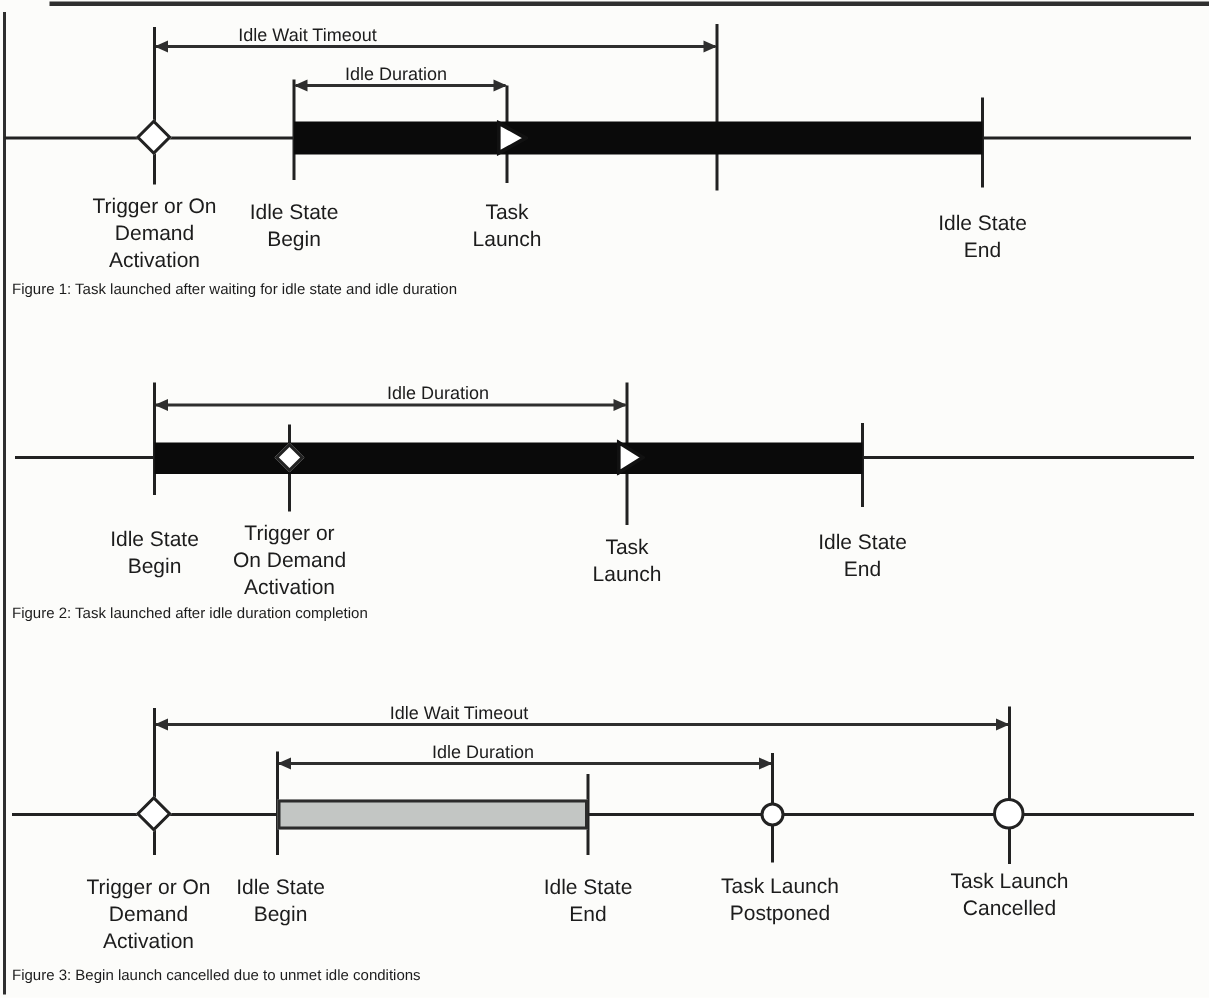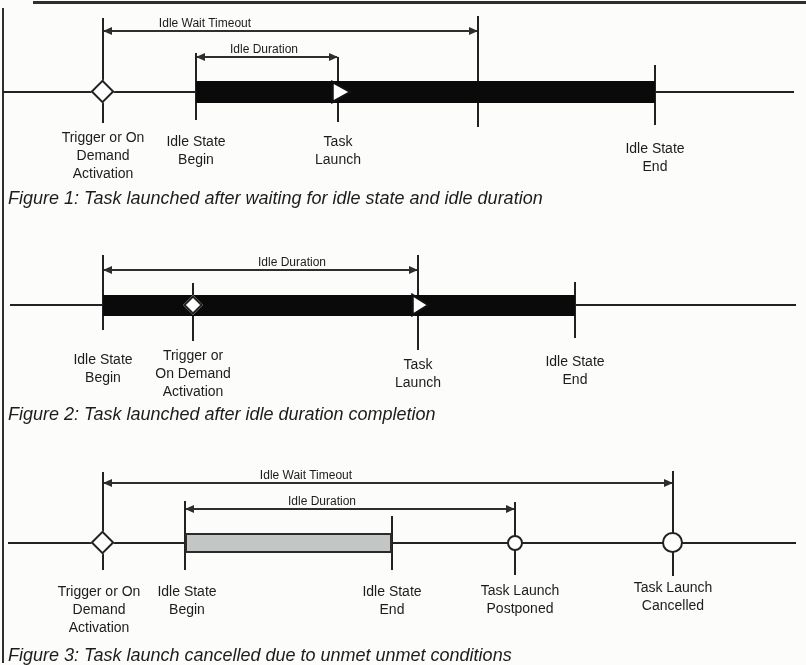--- a/index.html
+++ b/index.html
@@ -11,21 +11,21 @@
   .ah{position:absolute;width:0;height:0;border-style:solid;top:50%;transform:translateY(-50%);}
   .ah-l{left:-1px;border-width:4px 9px 4px 0;border-color:transparent var(--arrow-line,#2e2e2e) transparent transparent;}
   .ah-r{right:-1px;border-width:4px 0 4px 9px;border-color:transparent transparent transparent var(--arrow-line,#2e2e2e);}
   .arrow-lbl{position:absolute;transform:translateX(-50%);font-size:12px;line-height:14px;white-space:nowrap;color:var(--text,#1c1c1c);}
   .bar-black{position:absolute;background:var(--bar-black,#0a0a0a);}
   .bar-gray{position:absolute;background:var(--bar-gray-fill,#c3c6c4);border:2px solid var(--bar-gray-border,#2b2b2b);box-sizing:border-box;}
   .diamond{position:absolute;background:#fff;border:2px solid var(--line,#222);transform:rotate(45deg);box-sizing:border-box;}
   .circ{position:absolute;background:#fff;border:2px solid var(--line,#222);border-radius:50%;box-sizing:border-box;}
   .tri{position:absolute;}
   .lbl{position:absolute;transform:translateX(-50%);text-align:center;font-size:14px;line-height:18px;white-space:pre-line;color:var(--text,#1c1c1c);}
-  .caption{position:absolute;left:8px;font-style:italic;font-size:18px;color:var(--text,#1c1c1c);white-space:nowrap;}
+  .caption{position:absolute;left:8px;font-size:10px;color:var(--text,#1c1c1c);white-space:nowrap;}
   .artifact{position:absolute;background:#2f2f2f;}
 </style>
 </head>
 <body>
 
 <div id="page">
 
   <div class="artifact" style="left:33px;top:1px;width:773px;height:3px;"></div>
   <div class="artifact" style="left:2px;top:8px;width:2px;height:655px;"></div>
 
@@ -136,16 +136,16 @@
 Activation</div>
     <div class="lbl" style="left:187px;top:582px;">Idle State
 Begin</div>
     <div class="lbl" style="left:392px;top:582px;">Idle State
 End</div>
     <div class="lbl" style="left:520px;top:581px;">Task Launch
 Postponed</div>
     <div class="lbl" style="left:673px;top:578px;">Task Launch
 Cancelled</div>
 
-    <div class="caption" style="top:645px;">Figure 3: Task launch cancelled due to unmet unmet conditions</div>
+    <div class="caption" style="top:645px;">Figure 3: Begin launch cancelled due to unmet idle conditions</div>
   </div>
 
 </div>
 
 </body></html>

